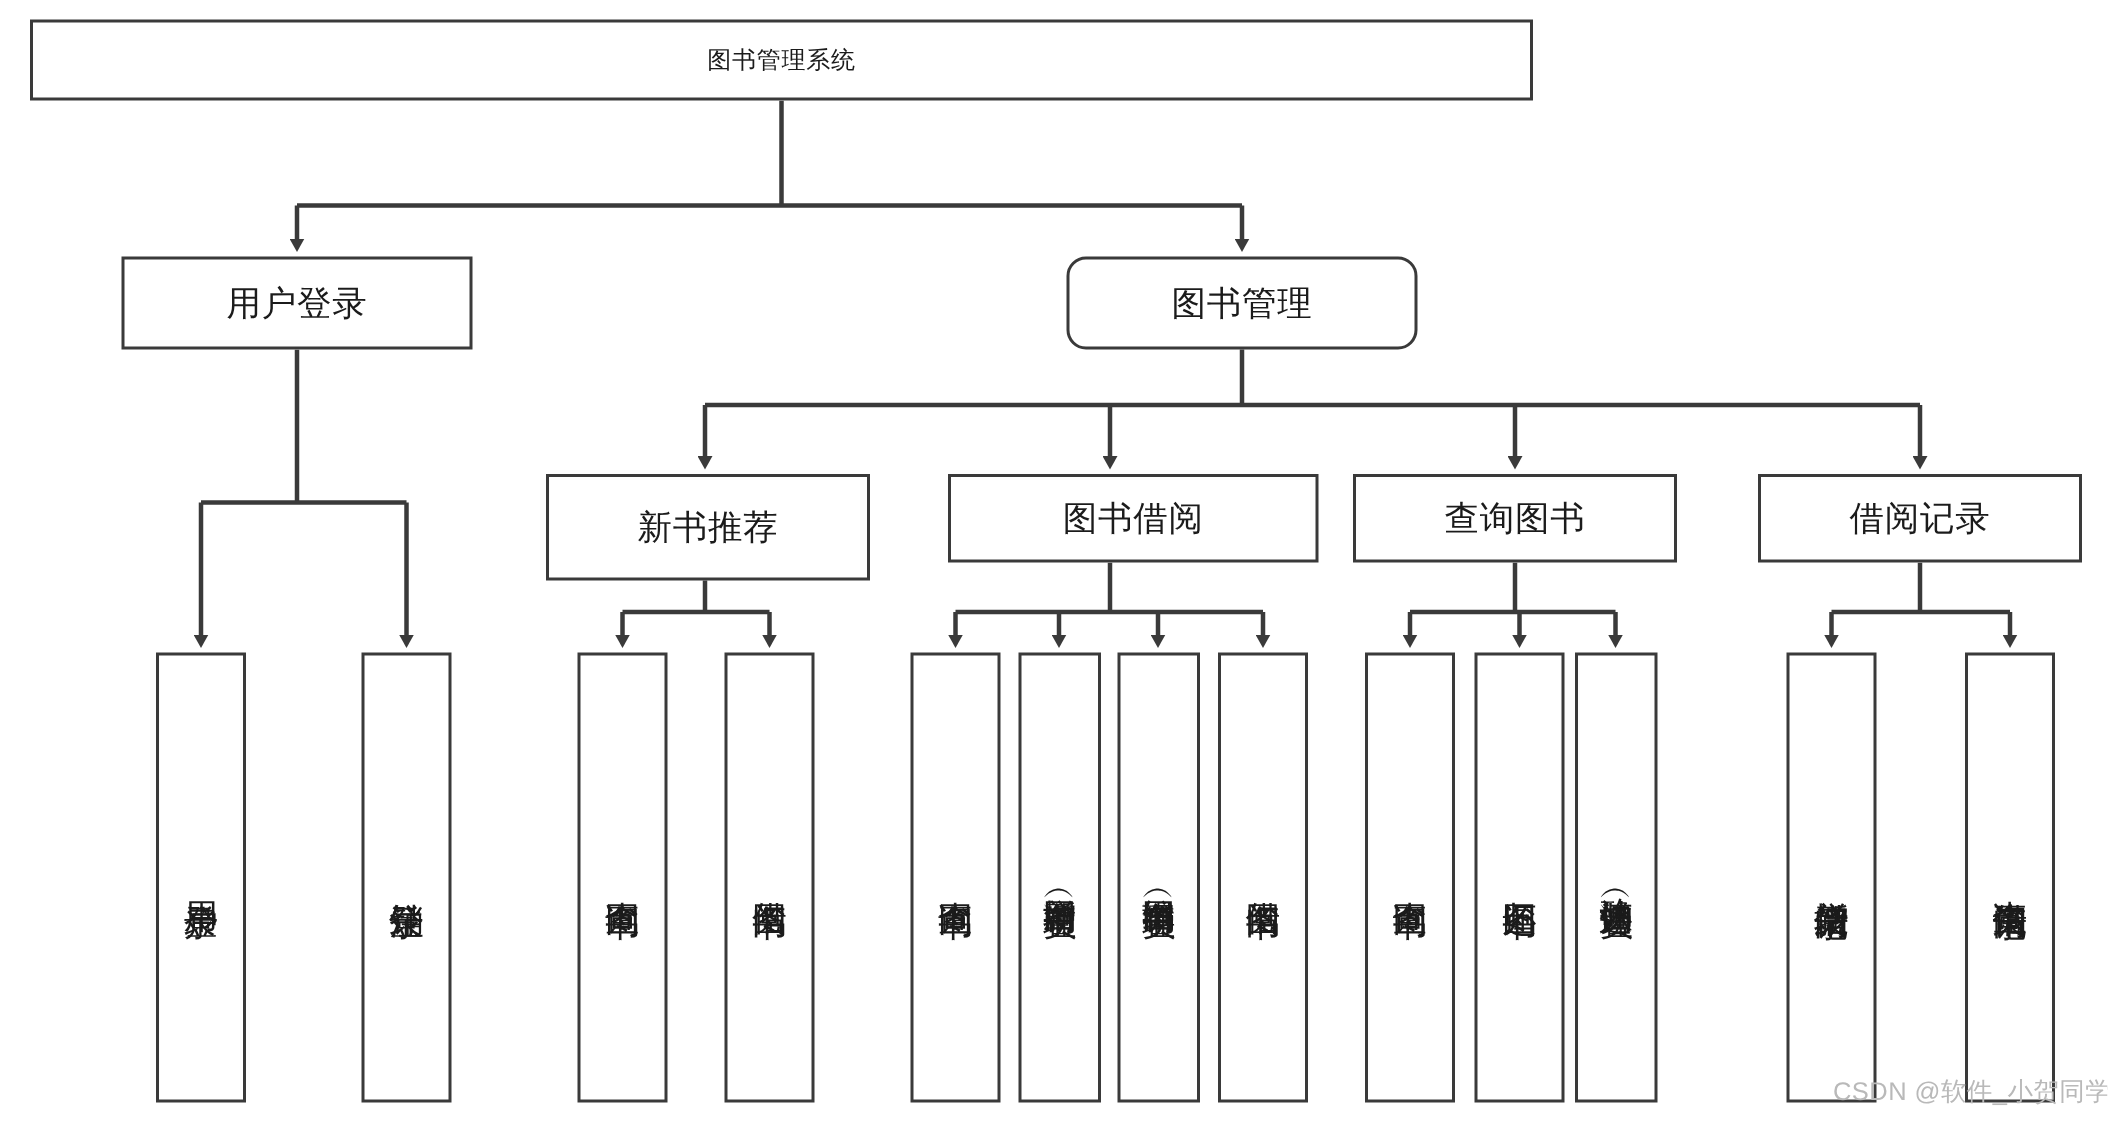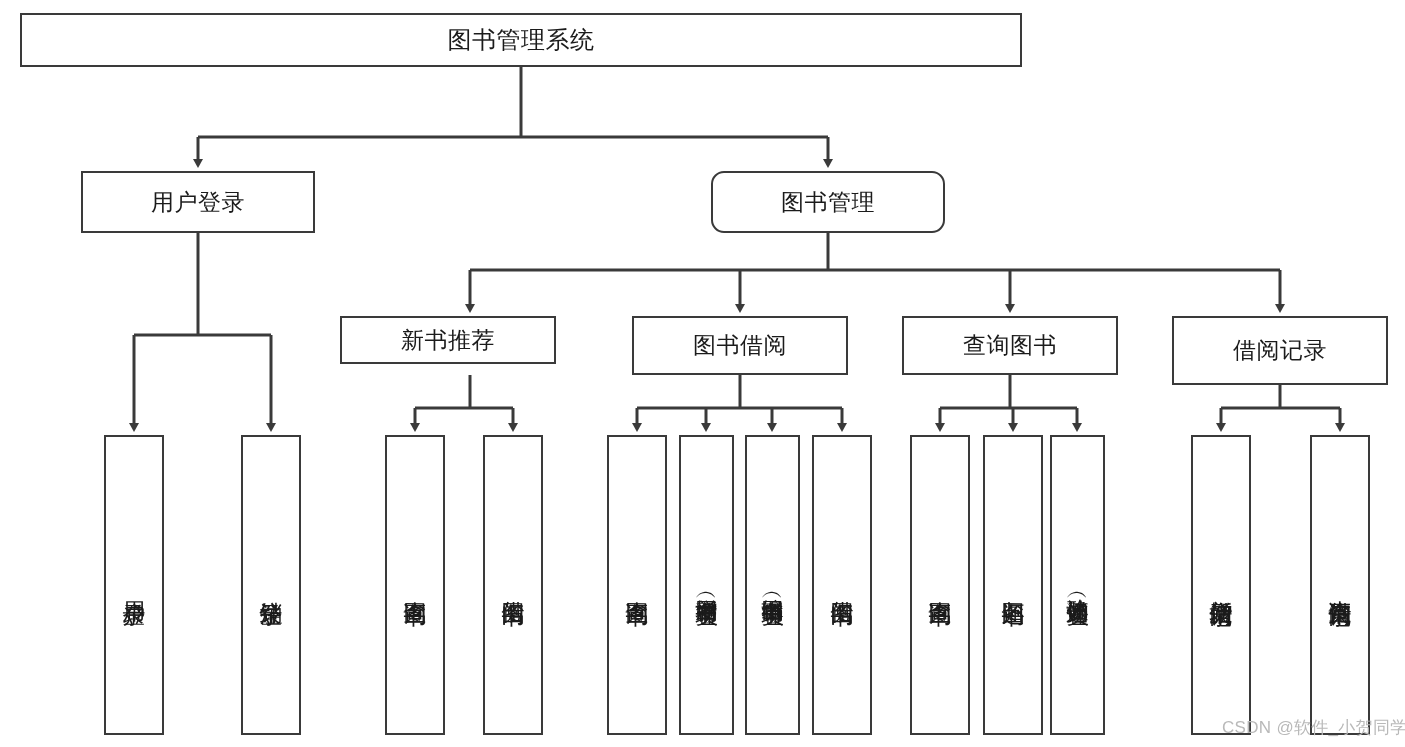--- a/index.html
+++ b/index.html
@@ -40,21 +40,21 @@
     white-space: nowrap;
   }
   .node-v {
     writing-mode: vertical-rl;
     text-orientation: upright;
     font-size: 23px;
     letter-spacing: 1px;
     line-height: 1;
     white-space: nowrap;
   }
-  .root { font-size: 24px; text-align: right; }
+  .root { font-size: 16px; text-align: right; }
   .watermark {
     position: absolute;
     font-size: 17px;
     color: #b9b9b9;
     white-space: nowrap;
     letter-spacing: 0.3px;
   }
 </style>
 </head>
 <body>
@@ -109,24 +109,24 @@
       <path d="M1221,408 L1221,424" marker-end="url(#arrow)"></path>
       <path d="M1340,408 L1340,424" marker-end="url(#arrow)"></path>
     </g>
   </svg>
 
   <div class="node node-h root" id="root-node" style="left: 20px; top: 13px; width: 1002px; height: 54px;">图书管理系统</div>
 
   <div class="node node-h" id="l2-0" style="left: 81px; top: 171px; width: 234px; height: 62px;">用户登录</div>
   <div class="node node-h" id="l2-1" style="left: 711px; top: 171px; width: 234px; height: 62px; border-radius: 13px;">图书管理</div>
 
-  <div class="node node-h" id="l3-0" style="left: 340px; top: 316px; width: 216px; height: 48px;">新书推荐</div>
-  <div class="node node-h" id="l3-1" style="left: 632px; top: 316px; width: 216px; height: 59px;">图书借阅</div>
+  <div class="node node-h" id="l3-0" style="left: 364px; top: 316px; width: 216px; height: 71px;">新书推荐</div>
+  <div class="node node-h" id="l3-1" style="left: 632px; top: 316px; width: 247px; height: 59px;">图书借阅</div>
   <div class="node node-h" id="l3-2" style="left: 902px; top: 316px; width: 216px; height: 59px;">查询图书</div>
-  <div class="node node-h" id="l3-3" style="left: 1172px; top: 316px; width: 216px; height: 69px;">借阅记录</div>
+  <div class="node node-h" id="l3-3" style="left: 1172px; top: 316px; width: 216px; height: 59px;">借阅记录</div>
 
   <div class="node node-v" id="lf-0" style="left: 104px; top: 435px; width: 60px; height: 300px;">用户登录</div>
   <div class="node node-v" id="lf-1" style="left: 241px; top: 435px; width: 60px; height: 300px;">注销登录</div>
   <div class="node node-v" id="lf-2" style="left: 385px; top: 435px; width: 60px; height: 300px;">查询图书</div>
   <div class="node node-v" id="lf-3" style="left: 483px; top: 435px; width: 60px; height: 300px;">借阅图书</div>
   <div class="node node-v" id="lf-4" style="left: 607px; top: 435px; width: 60px; height: 300px;">查询图书</div>
   <div class="node node-v" id="lf-5" style="left: 679px; top: 435px; width: 55px; height: 300px; font-size: 22px;">新增图书（管理员）</div>
   <div class="node node-v" id="lf-6" style="left: 745px; top: 435px; width: 55px; height: 300px; font-size: 22px;">编辑图书（管理员）</div>
   <div class="node node-v" id="lf-7" style="left: 812px; top: 435px; width: 60px; height: 300px;">借阅图书</div>
   <div class="node node-v" id="lf-8" style="left: 910px; top: 435px; width: 60px; height: 300px;">查询图书</div>

